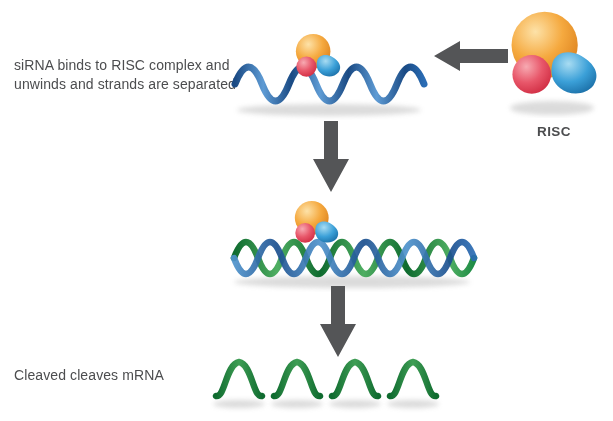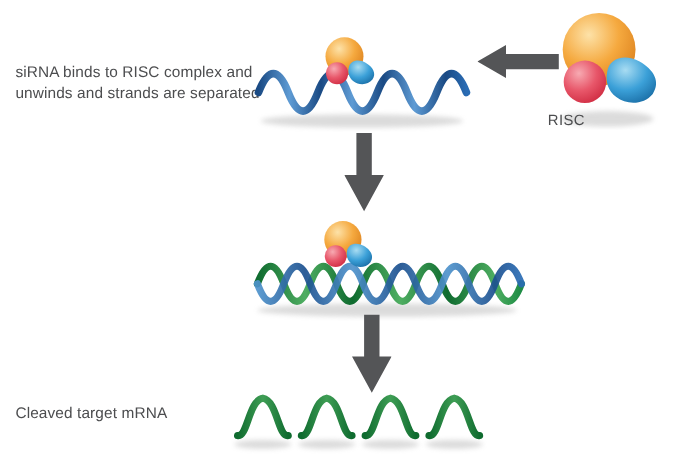--- a/index.html
+++ b/index.html
@@ -9,22 +9,22 @@
     font-family:"Liberation Sans","DejaVu Sans",sans-serif;
   }
   .caption{
     position:absolute;left:14px;color:var(--color-text,#4c4d4f);
     font-size:14px;line-height:19px;letter-spacing:.1px;
   }
   .caption.step1{top:56px;width:225px;}
   .caption.step2{top:224px;width:245px;}
   .caption.step3{top:366px;width:230px;}
   .risc-label{
-    position:absolute;left:498px;top:102px;width:112px;
-    color:var(--color-text,#4c4d4f);font-size:13.5px;letter-spacing:.4px;
+    position:absolute;left:498px;top:124px;width:112px;text-align:center;
+    color:var(--color-text,#4c4d4f);font-size:13.5px;letter-spacing:.4px;font-weight:bold;
   }
   .gfx{position:absolute;display:block;}
   .gfx.defs{width:0;height:0;left:0;top:0;}
   .gfx.top-strand{left:225px;top:18px;width:210px;height:102px;}
   .gfx.arrow-left{left:434px;top:41px;width:76px;height:32px;}
   .gfx.big-risc{left:498px;top:4px;width:112px;height:114px;}
   .gfx.arrow-down-1{left:313px;top:121px;width:36px;height:72px;}
   .gfx.mid-helix{left:222px;top:196px;width:260px;height:96px;}
   .gfx.arrow-down-2{left:320px;top:286px;width:36px;height:72px;}
   .gfx.fragments{left:210px;top:352px;width:250px;height:62px;}
@@ -123,21 +123,21 @@
     <ellipse cx="130" cy="86" rx="118" ry="6" fill="#9a9a9a" opacity="0.35" filter="url(#softblur)"></ellipse>
     <path d="M12,62 Q24,30 36,62 T60,62 T84,62 T108,62 T132,62 T156,62 T180,62 T204,62 T228,62 T252,62" fill="none" stroke="url(#gGreenWave)" stroke-width="6.5" stroke-linecap="round"></path>
     <path d="M12,62 Q24,94 36,62 T60,62 T84,62 T108,62 T132,62 T156,62 T180,62 T204,62 T228,62 T252,62" fill="none" stroke="url(#gBlueHelix)" stroke-width="6.5" stroke-linecap="round" opacity="0.92"></path>
     <use href="#risc-group" transform="translate(70,4) scale(0.47)"></use>
   </svg>
 
   <svg class="gfx arrow-down-2" viewBox="0 0 36 72">
     <polygon class="arrow-fill" points="11,0 25,0 25,38 36,38 18,71 0,38 11,38"></polygon>
   </svg>
 
-  <div class="caption step3">Cleaved target mRNA</div>
+  <div class="caption step3">Cleaved cleaves mRNA</div>
 
   <svg class="gfx fragments" viewBox="0 0 250 62">
     <ellipse cx="29" cy="52" rx="26" ry="4" fill="#9a9a9a" opacity="0.35" filter="url(#softblur)"></ellipse>
     <ellipse cx="87" cy="52" rx="26" ry="4" fill="#9a9a9a" opacity="0.35" filter="url(#softblur)"></ellipse>
     <ellipse cx="145" cy="52" rx="26" ry="4" fill="#9a9a9a" opacity="0.35" filter="url(#softblur)"></ellipse>
     <ellipse cx="203" cy="52" rx="26" ry="4" fill="#9a9a9a" opacity="0.35" filter="url(#softblur)"></ellipse>
     <path d="M6,44 C15,46 16,12 29,10 C42,12 43,46 52,44" fill="none" stroke="url(#gGreenFrag)" stroke-width="6.5" stroke-linecap="round"></path>
     <path d="M64,44 C73,46 74,12 87,10 C100,12 101,46 110,44" fill="none" stroke="url(#gGreenFrag)" stroke-width="6.5" stroke-linecap="round"></path>
     <path d="M122,44 C131,46 132,12 145,10 C158,12 159,46 168,44" fill="none" stroke="url(#gGreenFrag)" stroke-width="6.5" stroke-linecap="round"></path>
     <path d="M180,44 C189,46 190,12 203,10 C216,12 217,46 226,44" fill="none" stroke="url(#gGreenFrag)" stroke-width="6.5" stroke-linecap="round"></path>

